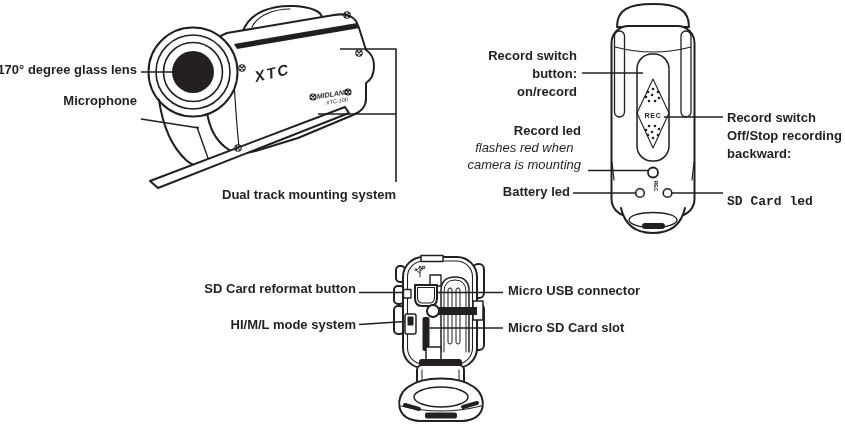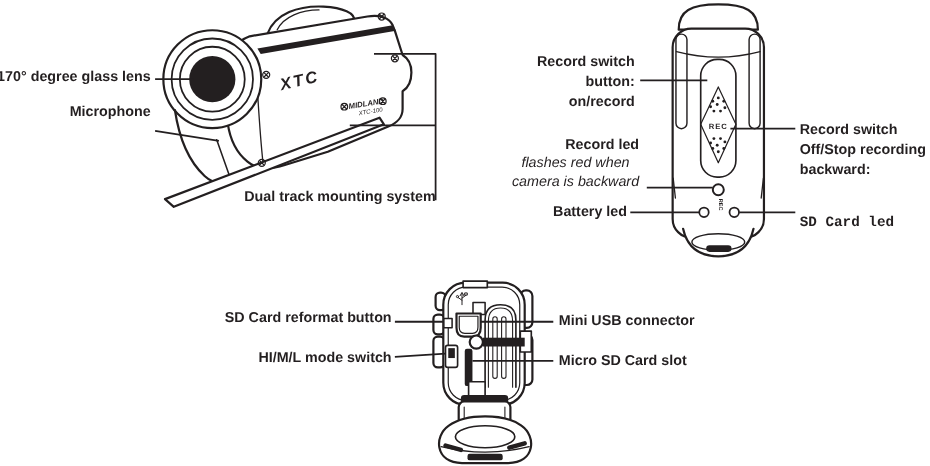--- a/index.html
+++ b/index.html
@@ -7,21 +7,21 @@
         font-family:"Liberation Sans",sans-serif;color:#231f20;}
   #art{position:absolute;left:0;top:0;}
   .lbl{position:absolute;font-weight:bold;font-size:13px;line-height:14px;white-space:nowrap;}
   .ralign{text-align:right;}
   .multi{line-height:18px;}
   .led{line-height:17px;}
   .it{font-weight:normal;font-style:italic;text-align:center;}
   
   .lbl-lens{right:708px;top:63px;}
   .lbl-mic{right:708px;top:94px;}
-  .lbl-dual{left:222px;top:172px;}
+  .lbl-dual{left:222px;top:188px;}
   .lbl-recfwd{right:268px;top:47px;}
   .lbl-recled{right:264px;top:122px;}
   .lbl-batt{right:275px;top:185px;text-align:right;}
   .lbl-recback{left:727px;top:109px;}
   .lbl-sdled{left:727px;top:195px;font-family:Liberation Mono, monospace;}
   .lbl-reformat{right:489px;top:282px;}
   .lbl-mode{right:489px;top:318px;}
   .lbl-usb{left:508px;top:284px;}
   .lbl-microsd{left:508px;top:321px;}
 </style>
@@ -220,31 +220,31 @@
 
   <div class="lbl lbl-recfwd multi ralign">
     <div>Record switch</div>
     <div>button:</div>
     <div>on/record</div>
   </div>
 
   <div class="lbl lbl-recled led ralign">
     <div>Record led</div>
     <div class="it">flashes red when</div>
-    <div class="it">camera is backward</div>
+    <div class="it">camera is mounting</div>
   </div>
 
   <div class="lbl lbl-batt">Battery led</div>
 
   <div class="lbl lbl-recback multi">
     <div>Record switch</div>
     <div>Off/Stop recording</div>
     <div>backward:</div>
   </div>
 
   <div class="lbl lbl-sdled">SD Card led</div>
 
   <div class="lbl lbl-reformat">SD Card reformat button</div>
-  <div class="lbl lbl-mode">HI/M/L mode switch</div>
-  <div class="lbl lbl-usb">Mini USB connector</div>
+  <div class="lbl lbl-mode">HI/M/L mode system</div>
+  <div class="lbl lbl-usb">Micro USB connector</div>
   <div class="lbl lbl-microsd">Micro SD Card slot</div>
 
 </div>
 
 </body></html>

